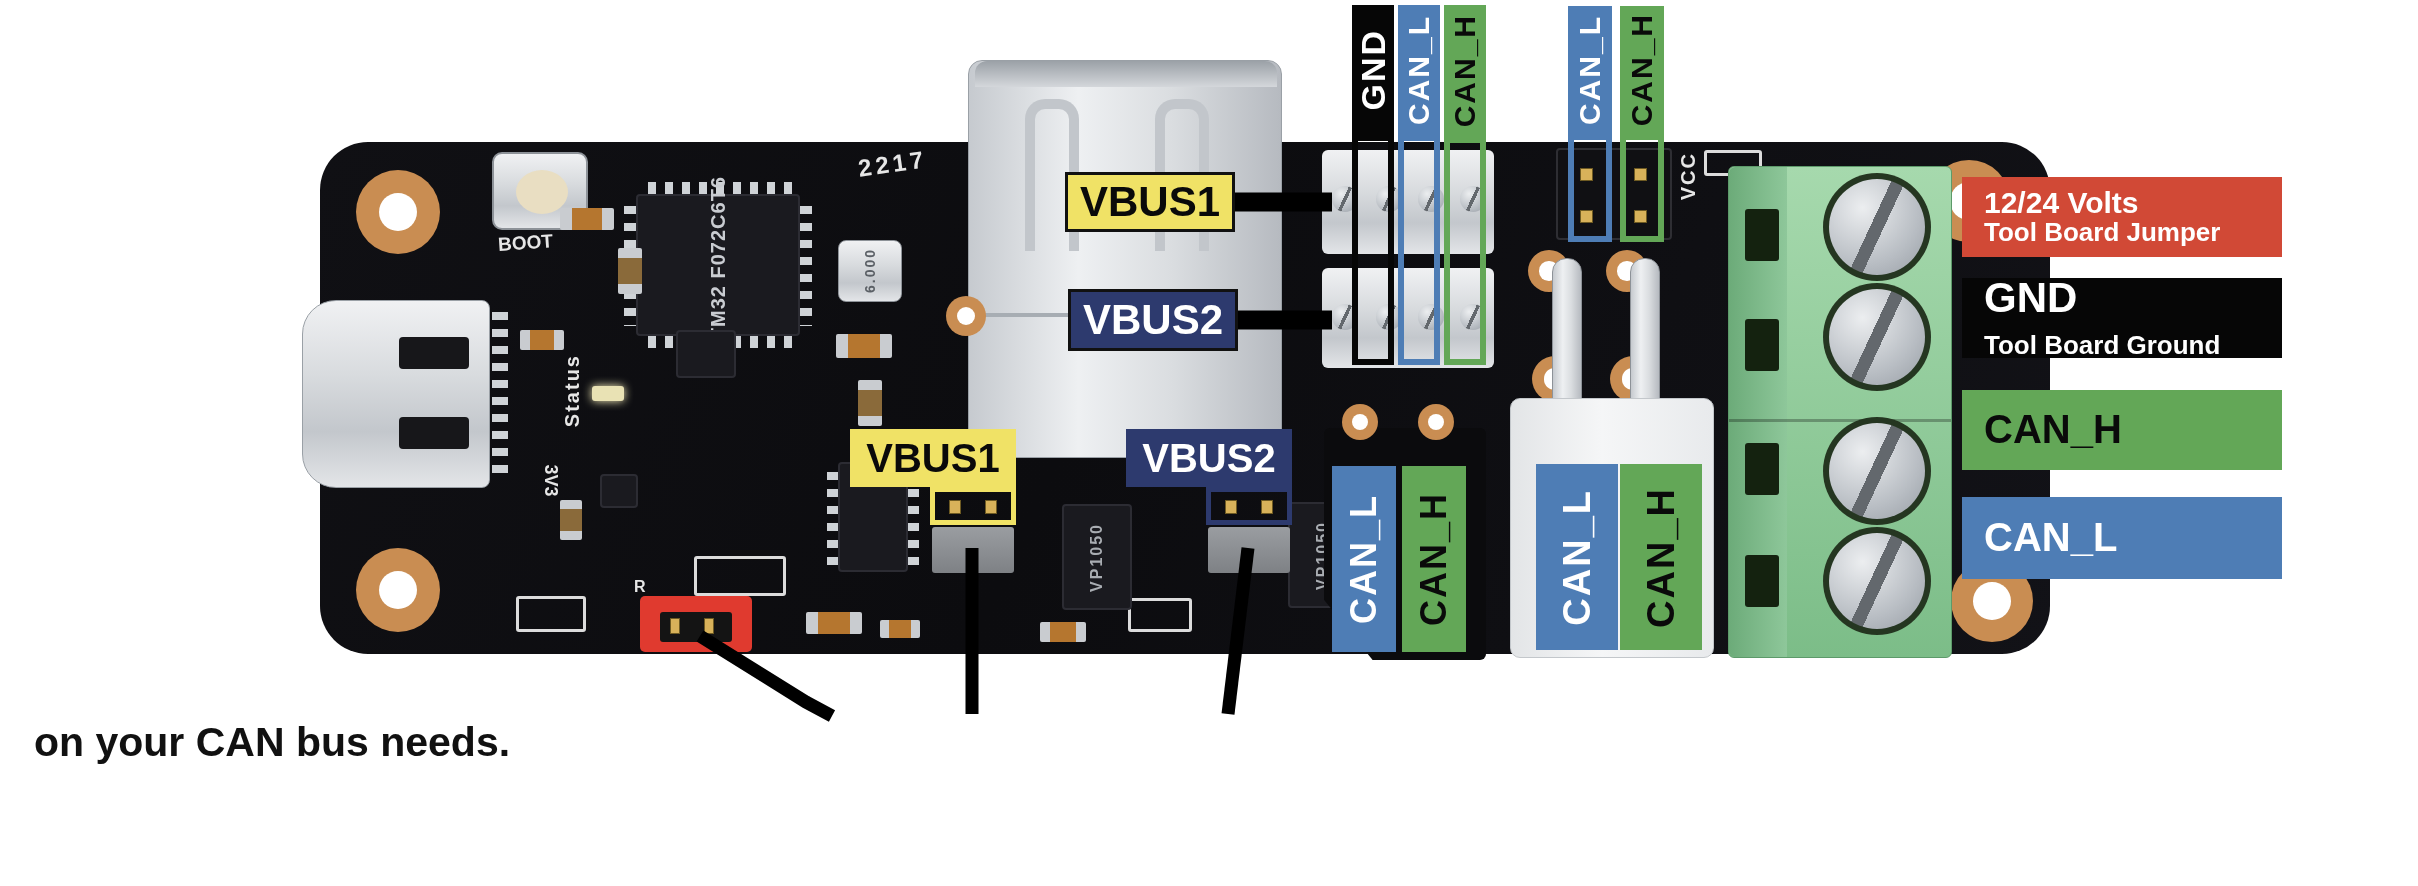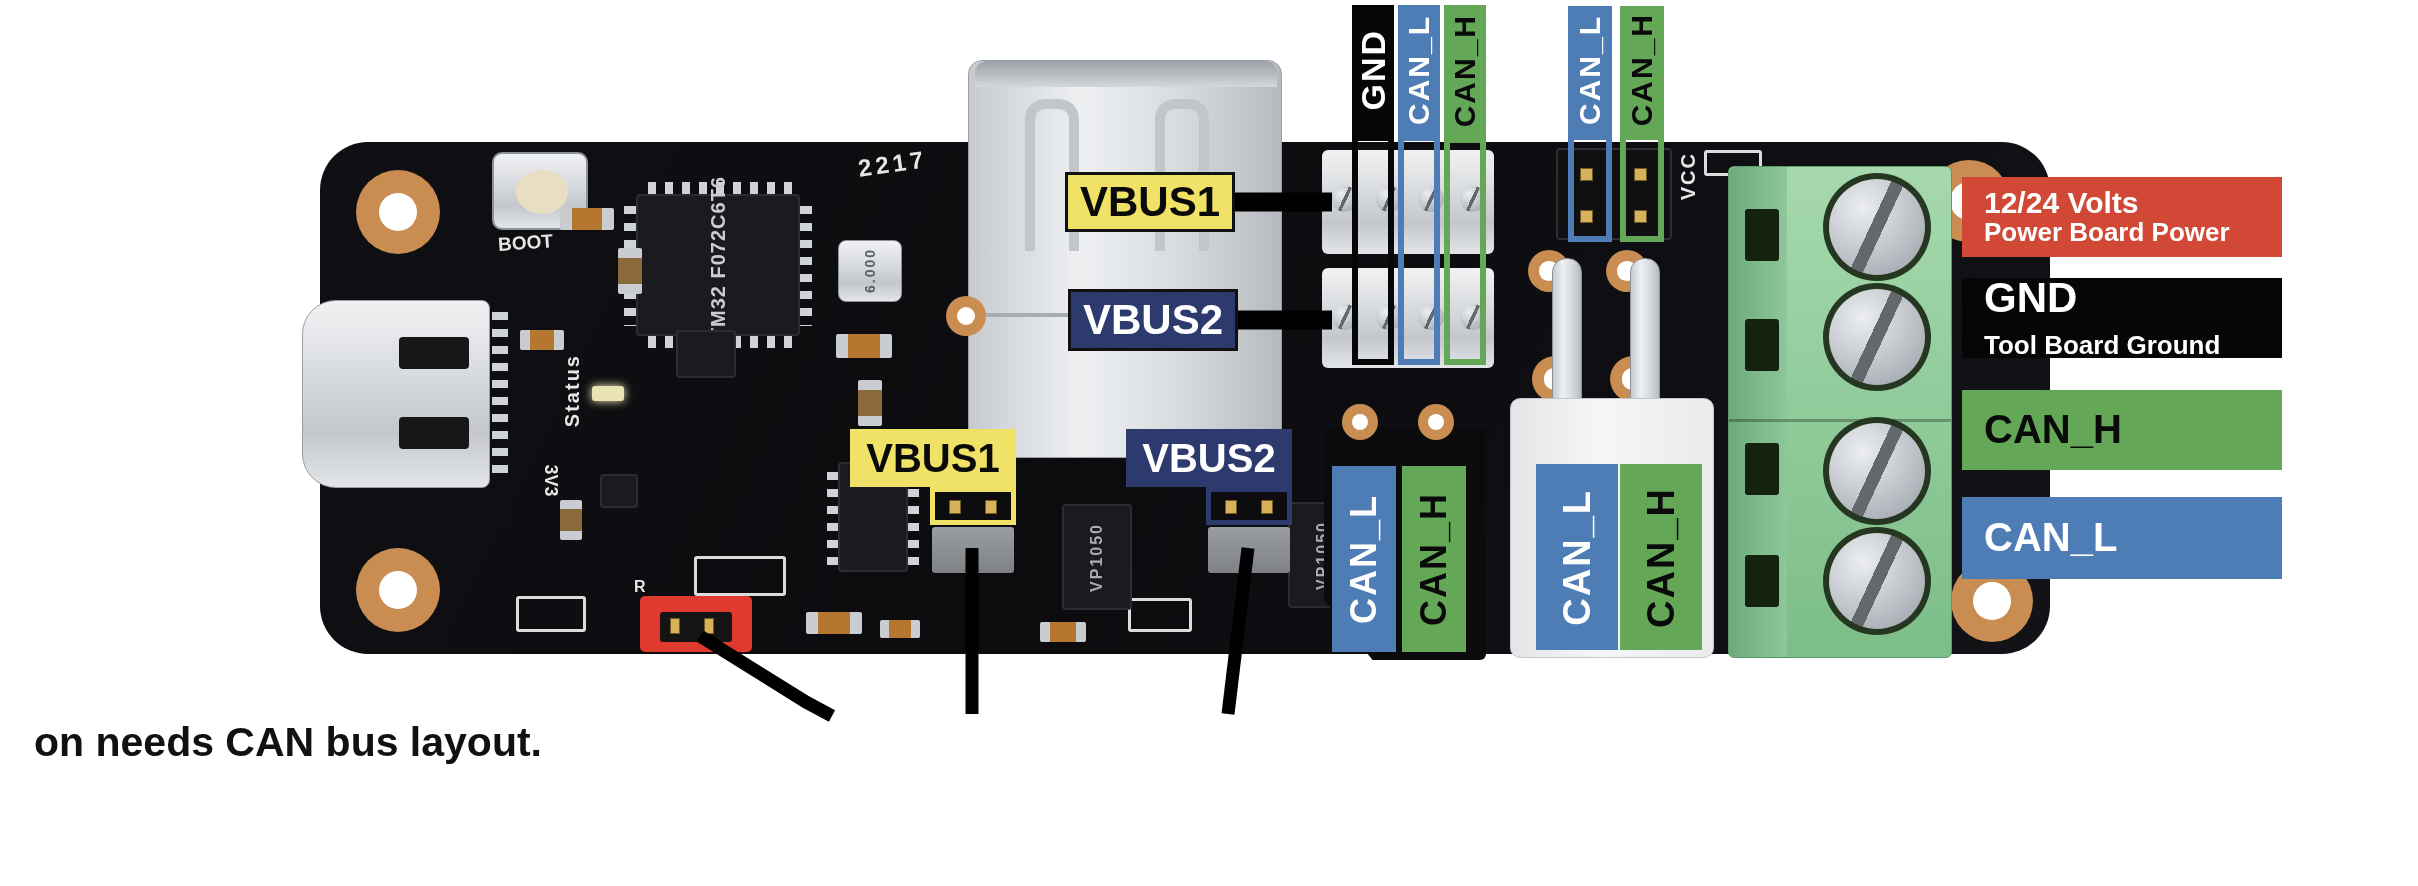--- a/index.html
+++ b/index.html
@@ -245,31 +245,31 @@
 
   <div class="abs vflex" style="left:1065px;top:172px;width:170px;height:60px;background:var(--vbus1-yellow);border:3px solid #111;">
     <span class="bt" style="font-size:42px;">VBUS1</span>
   </div>
   <div class="abs vflex" style="left:1068px;top:289px;width:170px;height:62px;background:var(--vbus2-navy);border:3px solid #111;">
     <span class="wt" style="font-size:42px;">VBUS2</span>
   </div>
 
   <div class="abs labelbox" style="left:1962px;top:177px;width:320px;height:80px;background:var(--power-red);">
     <span class="t1 wt" style="font-size:30px;">12/24 Volts</span>
-    <span class="t2 wt" style="font-size:26px;">Power Board Power</span>
+    <span class="t2 wt" style="font-size:26px;">Tool Board Jumper</span>
   </div>
   <div class="abs labelbox" style="left:1962px;top:278px;width:320px;height:80px;background:var(--gnd-black);">
     <span class="t1 wt" style="font-size:42px;">GND</span>
     <span class="t2 wt" style="font-size:26px;margin-top:11px;">Tool Board Ground</span>
   </div>
   <div class="abs labelbox" style="left:1962px;top:390px;width:320px;height:80px;background:var(--can-h-green);">
     <span class="t1 bt" style="font-size:40px;">CAN_H</span>
   </div>
   <div class="abs labelbox" style="left:1962px;top:497px;width:320px;height:82px;background:var(--can-l-blue);">
     <span class="t1 wt" style="font-size:40px;">CAN_L</span>
   </div>
 
 
   <div class="abs" style="left:34px;top:716px;">
-    <div class="notetext">on needs CAN bus layout.</div>
+    <div class="notetext">on your CAN bus needs.</div>
   </div>
 
 </div>
 
 </body></html>

